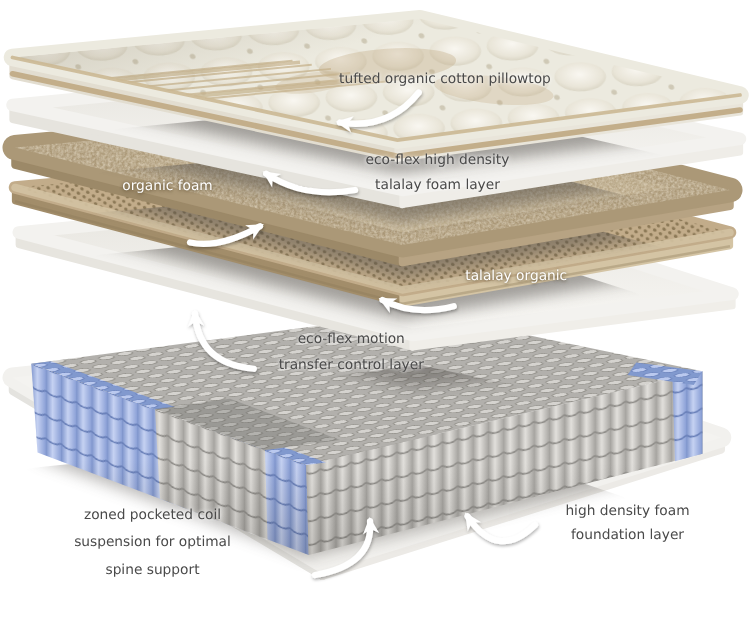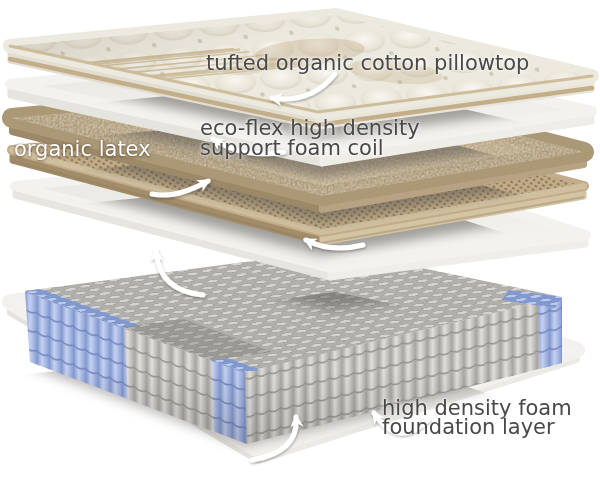--- a/index.html
+++ b/index.html
@@ -1,20 +1,20 @@
 <!DOCTYPE html>
 <html><head>
 <meta charset="utf-8">
 <style>
   html,body{margin:0;padding:0;background:#fff}
   body{width:600px;height:495px;overflow:hidden}
   .stage{position:relative;width:600px;height:495px;background:#fff;
          font-family:"DejaVu Sans","Liberation Sans",sans-serif}
   .stage svg{position:absolute;left:0;top:0}
-  .lbl{position:absolute;text-align:left;font-size:21px;line-height:20px;
+  .lbl{position:absolute;text-align:center;font-size:11px;line-height:20px;
        letter-spacing:0;white-space:nowrap}
   .lbl div{white-space:nowrap}
   .dark{color:#494949;text-shadow:0 0 3px rgba(255,255,255,.9),0 0 6px rgba(255,255,255,.65)}
   .light{color:#ffffff;text-shadow:0 1px 3px rgba(70,55,30,.6),0 0 2px rgba(90,75,45,.45)}
   #lbl-pillowtop{left:206px;top:53px;width:300px}
   #lbl-foam{left:200px;top:118px;width:300px}
   #lbl-wool{left:14px;top:139px;width:240px}
   #lbl-latex{left:293px;top:210px;width:240px;line-height:21px}
   #lbl-motion{left:161px;top:260px;width:240px;line-height:21px}
   #lbl-coils{left:2px;top:401px;width:240px;line-height:22px}
@@ -250,24 +250,34 @@
     <path d="M252,460 Q299,452 296,417" marker-end="url(#ah)"></path>
     <path d="M428,420 Q398,449 374,413" marker-end="url(#ah)"></path>
   </g>
 </svg>
 
   <div class="lbl dark" id="lbl-pillowtop">
     <div>tufted organic cotton pillowtop</div>
   </div>
   <div class="lbl dark" id="lbl-foam">
     <div>eco-flex high density</div>
-    <div>support foam coil</div>
+    <div>talalay foam layer</div>
   </div>
   <div class="lbl light" id="lbl-wool">
-    <div>organic latex</div>
+    <div>organic foam</div>
   </div>
   <div class="lbl light" id="lbl-latex">
+    <div>talalay organic</div>
+  </div>
+  <div class="lbl dark" id="lbl-motion">
+    <div>eco-flex motion</div>
+    <div>transfer control layer</div>
+  </div>
+  <div class="lbl dark" id="lbl-coils">
+    <div>zoned pocketed coil</div>
+    <div>suspension for optimal</div>
+    <div>spine support</div>
   </div>
   <div class="lbl dark" id="lbl-foundation">
     <div>high density foam</div>
     <div>foundation layer</div>
   </div>
 </div>
 
 </body></html>

